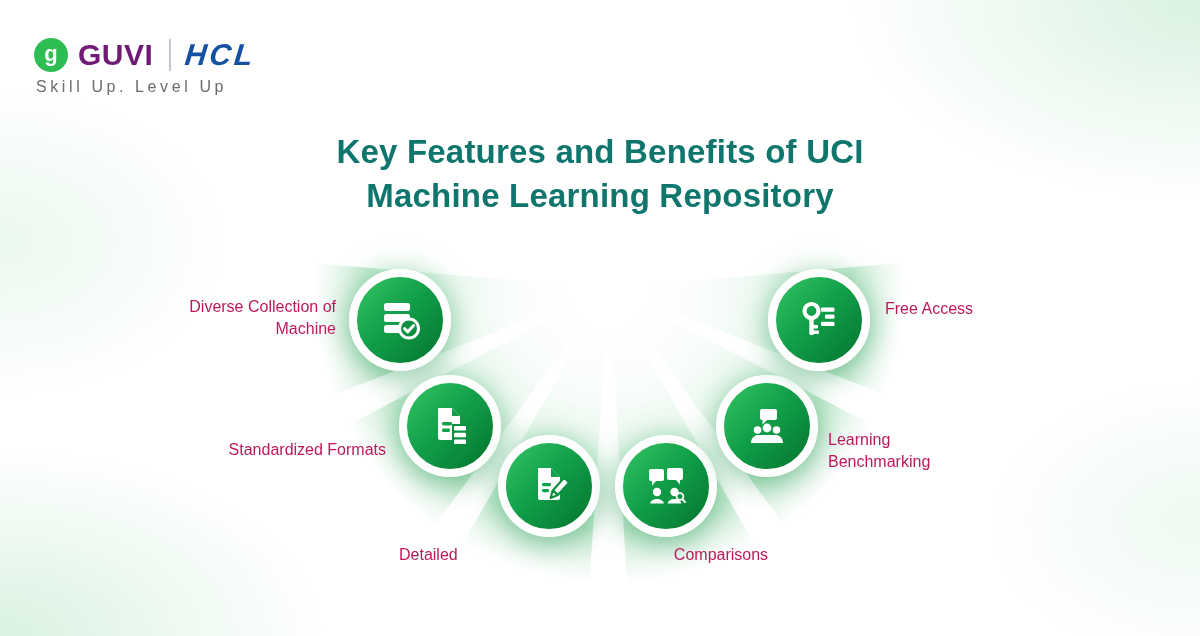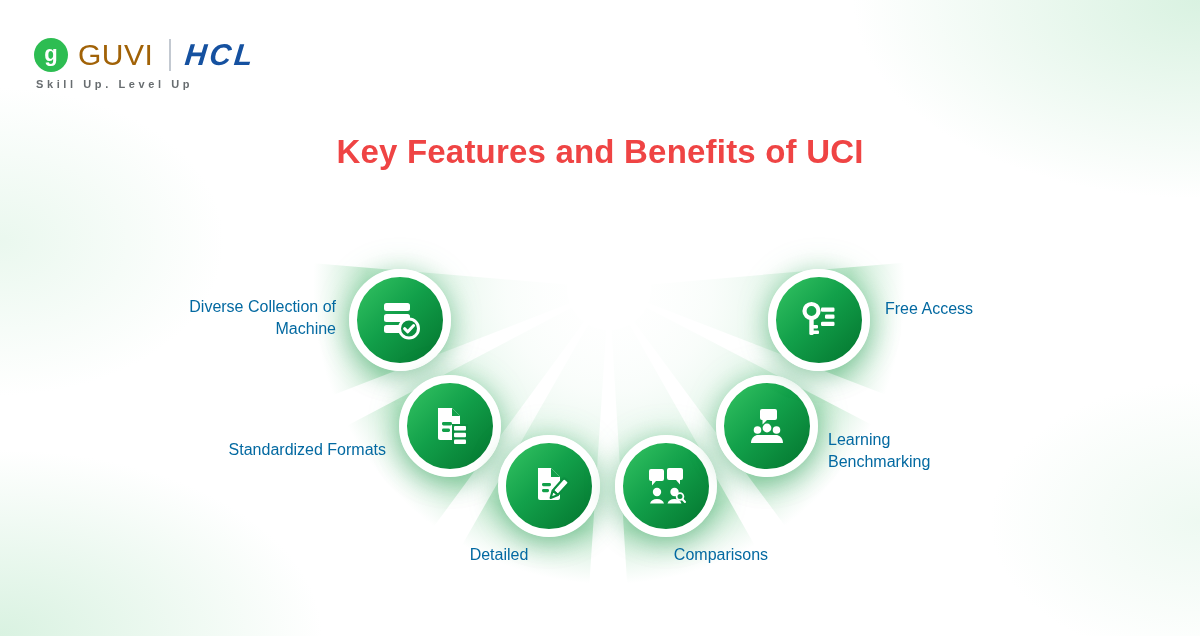--- a/index.html
+++ b/index.html
@@ -13,70 +13,71 @@
       radial-gradient(300px 200px at 100% 82%, rgba(217,242,225,.45) 0%, rgba(217,242,225,0) 70%),
       #ffffff;
   }
   
   .logo-row{position:absolute;left:34px;top:38px;display:flex;align-items:center;}
   .logo-mark{
     width:34px;height:34px;border-radius:50%;background:#2dbd52;
     display:flex;align-items:center;justify-content:center;
     color:#fff;font-weight:bold;font-size:22px;line-height:1;padding-bottom:3px;box-sizing:border-box;
   }
-  .guvi-text{margin-left:10px;font-size:30px;font-weight:400;color:#a16207;letter-spacing:.5px;}
+  .guvi-text{margin-left:10px;font-size:30px;font-weight:700;color:#701a75;letter-spacing:.5px;}
   .logo-divider{width:2px;height:32px;background:#c3c9d1;margin:0 14px 0 16px;}
   .hcl-text{font-size:30px;font-weight:bold;font-style:italic;color:#1551a0;letter-spacing:3px;transform:skewX(-6deg);}
-  .tagline{position:absolute;left:36px;top:78px;font-size:11px;letter-spacing:3.6px;color:#686d70;font-weight:700;}
+  .tagline{position:absolute;left:36px;top:78px;font-size:16px;letter-spacing:3.6px;color:#686d70;font-weight:400;}
   
   .title{
     position:absolute;top:130px;left:0;width:100%;text-align:center;
-    font-size:33px;line-height:44px;font-weight:bold;color:#ef4444;letter-spacing:.2px;
+    font-size:33px;line-height:44px;font-weight:bold;color:#0f766e;letter-spacing:.2px;
   }
   
   .fan-svg{position:absolute;left:0;top:0;z-index:1;}
   
   .node{
     position:absolute;width:86px;height:86px;border-radius:50%;
     border:8px solid #ffffff;z-index:2;box-sizing:content-box;
     background:linear-gradient(135deg,#35c463 0%,#12a04a 45%,#03742e 100%);
     box-shadow:0 8px 24px rgba(12,128,60,.30), 0 0 30px rgba(90,195,130,.35);
     display:flex;align-items:center;justify-content:center;
   }
   .node svg{width:48px;height:48px;}
   .node-1{left:349px;top:269px;}
   .node-2{left:399px;top:375px;}
   .node-3{left:498px;top:435px;}
   .node-4{left:615px;top:435px;}
   .node-5{left:716px;top:375px;}
   .node-6{left:768px;top:269px;}
   
-  .label{position:absolute;z-index:3;font-size:16px;line-height:22px;color:#0369a1;}
+  .label{position:absolute;z-index:3;font-size:16px;line-height:22px;color:#be185d;}
   .label-1{right:864px;top:296px;text-align:right;white-space:nowrap;}
   .label-2{right:814px;top:428px;text-align:right;white-space:nowrap;margin-top:11px;}
-  .label-3{left:399px;top:544px;width:200px;text-align:center;}
+  .label-3{left:399px;top:544px;width:200px;}
   .label-4{left:621px;top:544px;width:200px;text-align:center;}
   .label-5{left:828px;top:429px;text-align:left;white-space:nowrap;}
   .label-6{left:885px;top:298px;text-align:left;white-space:nowrap;}
 </style>
 </head>
 <body>
 
 <div class="logo-row">
   <div class="logo-mark">
     <span>g</span>
   </div>
   <div class="guvi-text">GUVI</div>
   <div class="logo-divider"></div>
   <div class="hcl-text">HCL</div>
 </div>
 <div class="tagline">Skill Up. Level Up</div>
 
 <div class="title">
   <div>Key Features and Benefits of UCI</div>
+  <div>Machine Learning Repository</div>
 </div>
 
 <svg class="fan-svg" width="1200" height="636" viewBox="0 0 1200 636">
   <defs>
     <radialGradient id="fanGrad" gradientUnits="userSpaceOnUse" cx="609" cy="288" r="296">
       <stop offset="0%" stop-color="#ffffff" stop-opacity="0"></stop>
       <stop offset="35%" stop-color="#eef9f2" stop-opacity="0.35"></stop>
       <stop offset="60%" stop-color="#daf2e2" stop-opacity="0.8"></stop>
       <stop offset="82%" stop-color="#c6ead1" stop-opacity="1"></stop>
       <stop offset="100%" stop-color="#d4efdd" stop-opacity="0"></stop>

